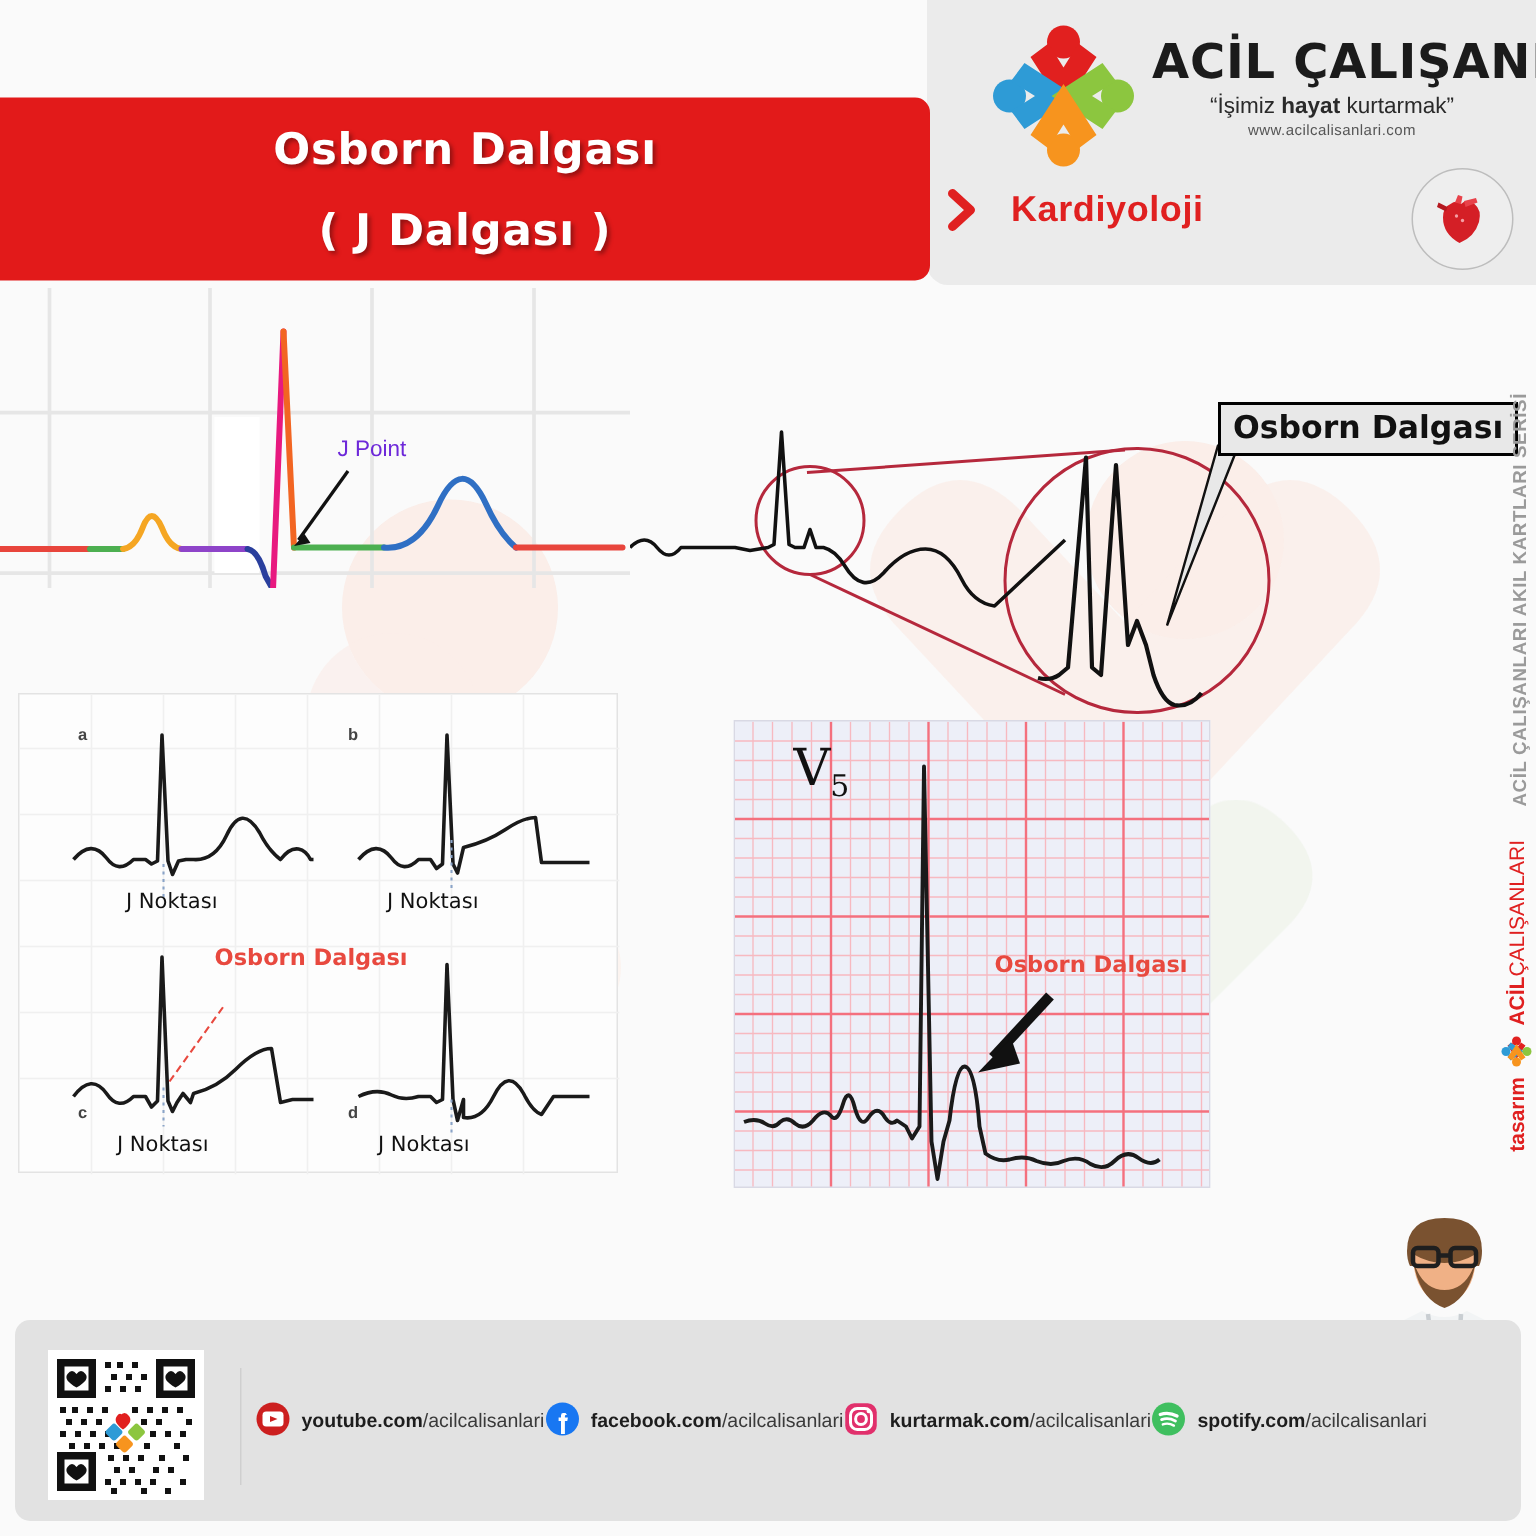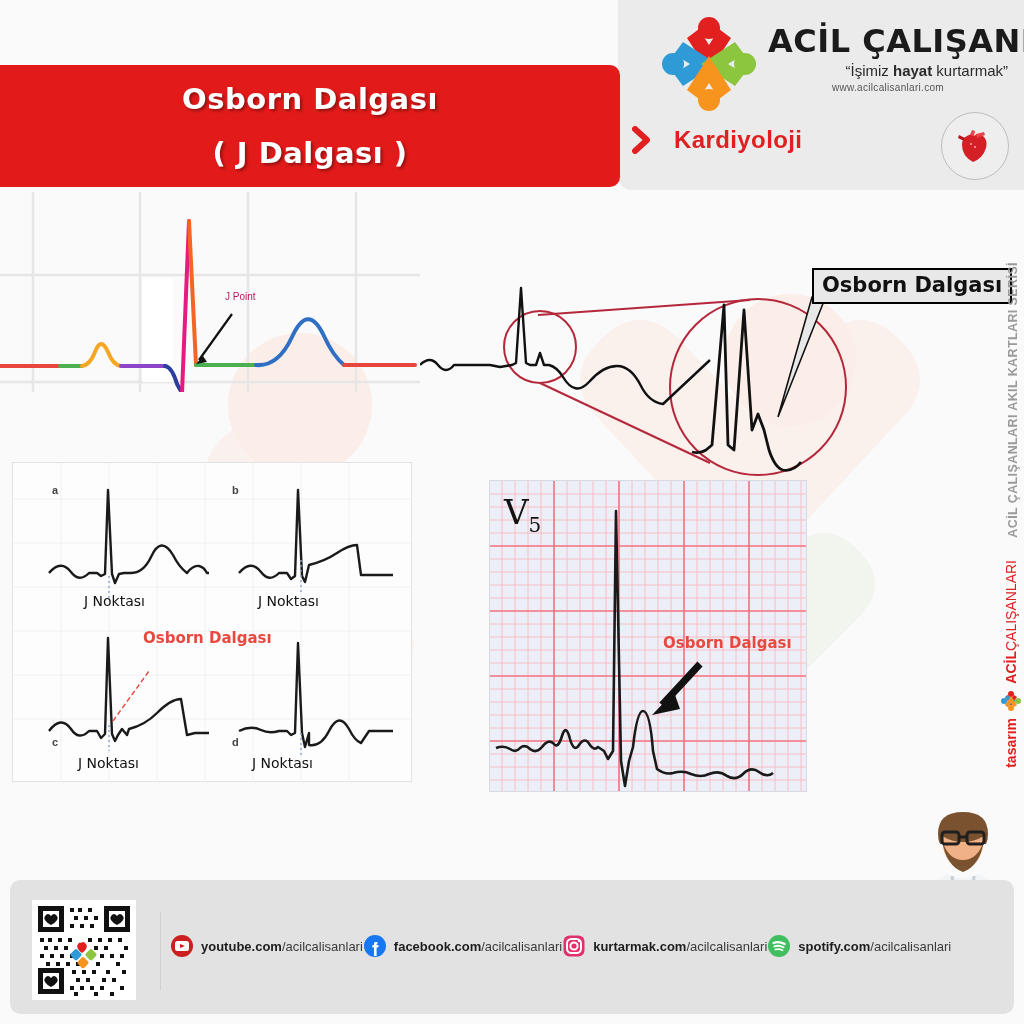--- a/index.html
+++ b/index.html
@@ -20,21 +20,21 @@
     position: absolute; left: 618px; top: 0; width: 406px; height: 190px;
     background: #ebebeb; border-radius: 0 0 0 14px;
   }
   .logo-mark { position: absolute; left: 657px; top: 12px; width: 104px; height: 104px; }
   .brand-title {
     position: absolute; left: 768px; top: 22px; width: 240px;
     font-size: 32px; font-weight: bold; letter-spacing: .5px; color: #1b1b1b;
     font-family: "DejaVu Sans", sans-serif; white-space: nowrap;
   }
   .brand-slogan {
-    position: absolute; left: 768px; top: 62px; width: 240px; text-align: right;
+    position: absolute; left: 768px; top: 62px; width: 240px; text-align: center;
     font-size: 15px; color: #2a2a2a; white-space: nowrap;
   }
   .brand-slogan b { font-weight: bold; }
   .brand-url {
     position: absolute; left: 768px; top: 82px; width: 240px; text-align: center;
     font-size: 10px; color: #555; letter-spacing: .3px;
   }
   .cat-row { position: absolute; left: 632px; top: 126px; display: flex; align-items: center; gap: 22px; }
   .cat-chevron { width: 20px; height: 28px; }
   .cat-label { font-size: 24px; font-weight: bold; color: #e02020; letter-spacing: .4px; }
@@ -58,21 +58,21 @@
   .title-line2 {
     font-size: 29px; font-weight: bold; color: #fff; letter-spacing: .5px;
     margin-top: 20px; text-shadow: 2px 2px 3px rgba(0,0,0,.35);
     font-family: "DejaVu Sans", sans-serif;
   }
 
   
   .ecg-color-panel { position: absolute; left: 0; top: 192px; width: 420px; height: 200px; }
   .jpoint-label {
     position: absolute; left: 225px; top: 291px;
-    font-size: 10px; color: #be185d;
+    font-size: 15px; color: #6d28d9;
   }
   .magnify-panel { position: absolute; left: 420px; top: 245px; width: 580px; height: 240px; }
   .osborn-callout {
     position: absolute; left: 812px; top: 268px;
     border: 2.5px solid #000; background: #e8e8e8;
     padding: 3px 8px 5px 8px; font-size: 21px; font-weight: bold; color: #111;
     font-family: "DejaVu Sans", sans-serif; white-space: nowrap;
   }
 
   
@@ -91,21 +91,21 @@
     font-family: "DejaVu Sans", sans-serif; white-space: nowrap;
   }
 
   
   .v5-card {
     position: absolute; left: 489px; top: 480px; width: 318px; height: 312px;
     background: #edeff8; border: 1px solid #d9d9e4; overflow: hidden;
   }
   .v5-label {
     position: absolute; left: 504px; top: 492px;
-    font-size: 34px; color: #111; font-family: "DejaVu Serif", serif;
+    font-size: 34px; color: #111; font-family: "DejaVu Serif", serif; padding-left: 25px;
   }
   .v5-label sub { font-size: 20px; }
   .v5-osborn {
     position: absolute; left: 663px; top: 634px;
     font-size: 15px; font-weight: bold; color: #e8493f;
     font-family: "DejaVu Sans", sans-serif; white-space: nowrap;
   }
 
   
   .vert-series {

